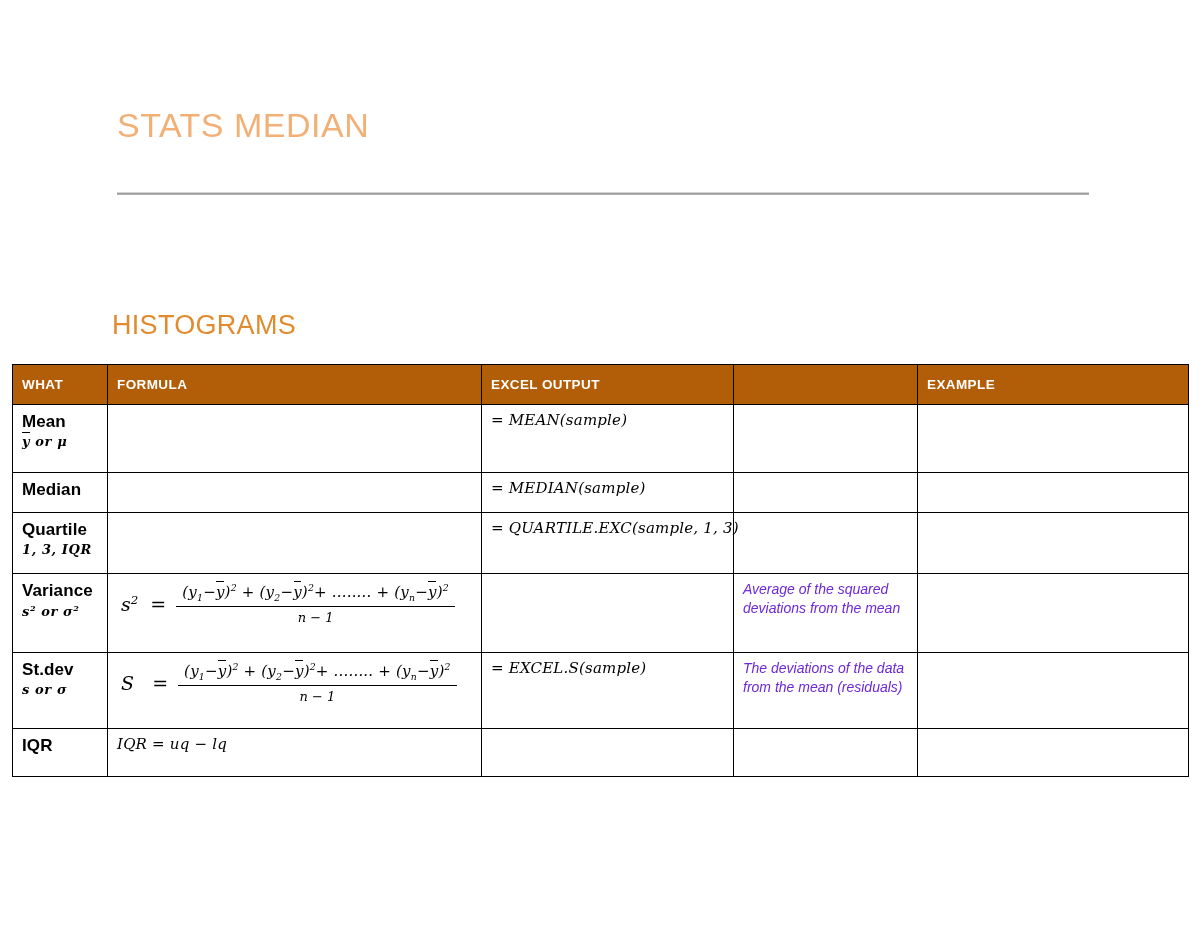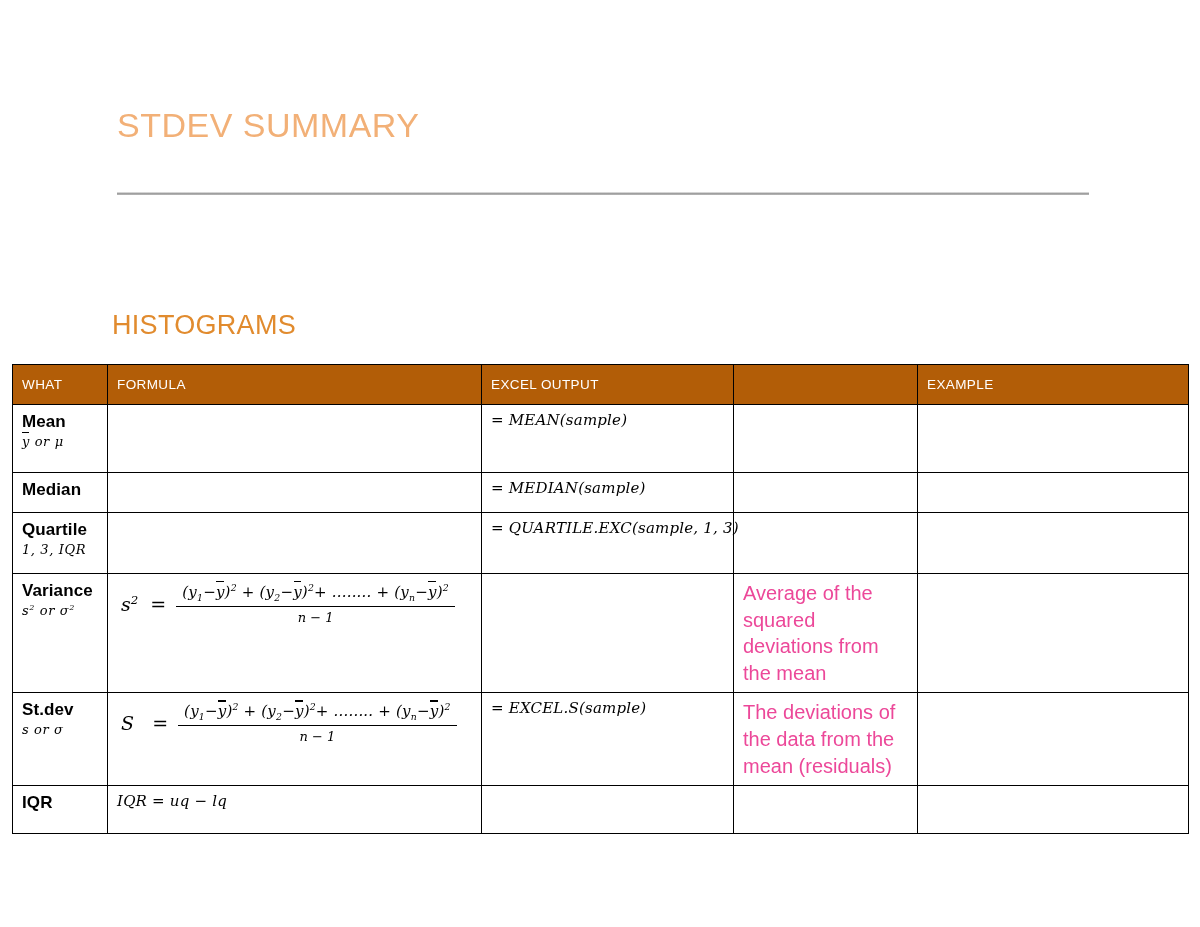--- a/index.html
+++ b/index.html
@@ -67,21 +67,21 @@
     padding: 6px 8px 6px 9px;
     font-size: 13.5px;
     line-height: 1.28;
     color: #000000;
     background: #ffffff;
   }
   table.stats-table thead th {
     background: #B25D07;
     color: #ffffff;
     font-size: 13.5px;
-    font-weight: 400;
+    font-weight: 700;
     letter-spacing: 0.4px;
     height: 25px;
     padding-top: 7px;
     padding-bottom: 7px;
     text-align: left;
     vertical-align: middle;
   }
 
   
   .col-what    { width: 95px;  }
@@ -97,32 +97,34 @@
     display: block;
     letter-spacing: 0.1px;
   }
   .what-sym {
     display: block;
     font-family: "DejaVu Serif", serif;
     font-style: italic;
     font-size: 13px;
     margin-top: 1px;
     letter-spacing: 0.6px;
+    font-weight: bold;
   }
   .mathrm {
     font-family: "DejaVu Serif", serif;
     font-style: italic;
     font-size: 15px;
     letter-spacing: 0.2px;
     white-space: nowrap;
   }
   .desc-text {
-    font-size: 20px;
+    font-size: 14px;
     line-height: 1.33;
-    color: #ec4899;
+    color: #6d28d9;
+    font-style: italic;
   }
   .ovl {
     position: relative;
     display: inline-block;
   }
   .ovl::before {
     content: "";
     position: absolute;
     left: 4%;
     right: 6%;
@@ -169,21 +171,21 @@
   .row-mean td     { height: 55px; }
   .row-median td   { height: 27px; }
   .row-quartile td { height: 48px; }
   .row-variance td { height: 66px; }
   .row-stdev td    { height: 63px; }
   .row-iqr td      { height: 35px; }
 </style>
 </head>
 <body>
 
-<div class="slide-title">STDEV SUMMARY</div>
+<div class="slide-title">STATS MEDIAN</div>
 <div class="title-rule"></div>
 <div class="section-heading">HISTOGRAMS</div>
 
 <div class="stats-table-wrap">
   <table class="stats-table">
     <colgroup>
       <col class="col-what">
       <col class="col-formula">
       <col class="col-excel">
       <col class="col-desc">

